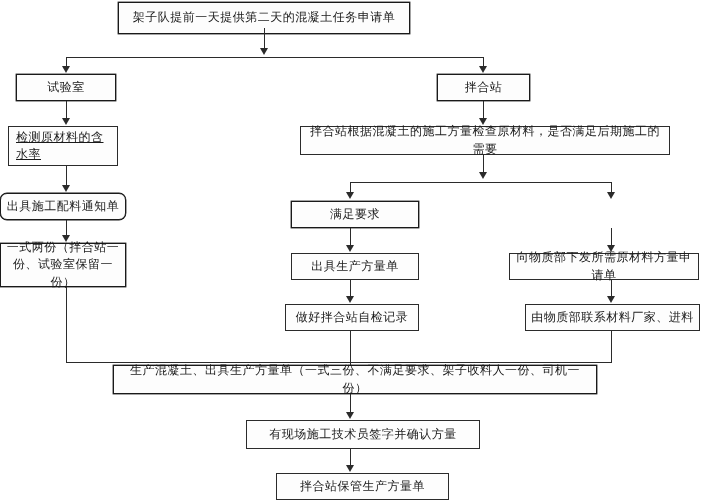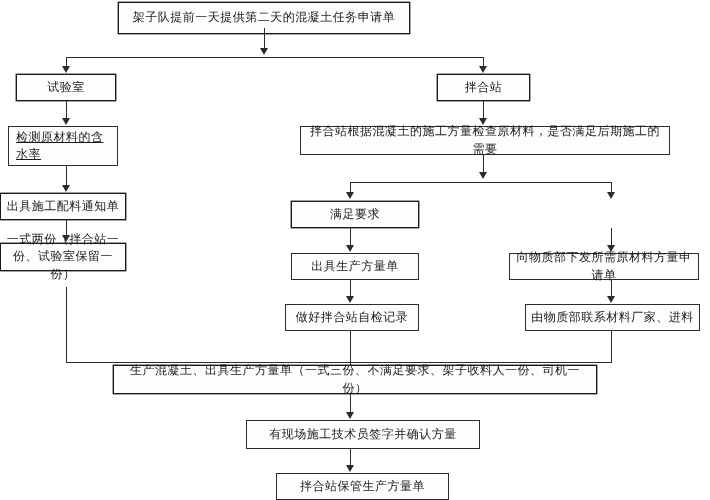--- a/index.html
+++ b/index.html
@@ -75,30 +75,30 @@
   </div>
 
   <div class="node" style="left:8px; top:126px; width:110px; height:40px; justify-content:flex-start; text-align:left; padding-left:7px;">
     <span class="txt" style="text-align:left;text-decoration:underline;">检测原材料的含水率</span>
   </div>
 
   <div class="node" style="left:300px; top:126px; width:370px; height:29px;">
     <span class="txt">拌合站根据混凝土的施工方量检查原材料，是否满足后期施工的需要</span>
   </div>
 
-  <div class="node thick" style="left:0px; top:193px; width:126px; height:27px;">
+  <div class="node thick" style="left:0px; top:193px; width:126px; height:27px;border-radius:7px;">
     <span class="txt">出具施工配料通知单</span>
   </div>
 
   <div class="node thick" style="left:291px; top:201px; width:128px; height:27px;">
     <span class="txt">满足要求</span>
   </div>
 
 
-  <div class="node thick" style="left:0px; top:243px; width:126px; height:28px;">
+  <div class="node thick" style="left:0px; top:243px; width:126px; height:44px;">
     <span class="txt">一式两份（拌合站一份、试验室保留一份）</span>
   </div>
 
   <div class="node" style="left:291px; top:253px; width:128px; height:27px;">
     <span class="txt">出具生产方量单</span>
   </div>
 
   <div class="node" style="left:509px; top:253px; width:190px; height:27px;">
     <span class="txt">向物质部下发所需原材料方量申请单</span>
   </div>

